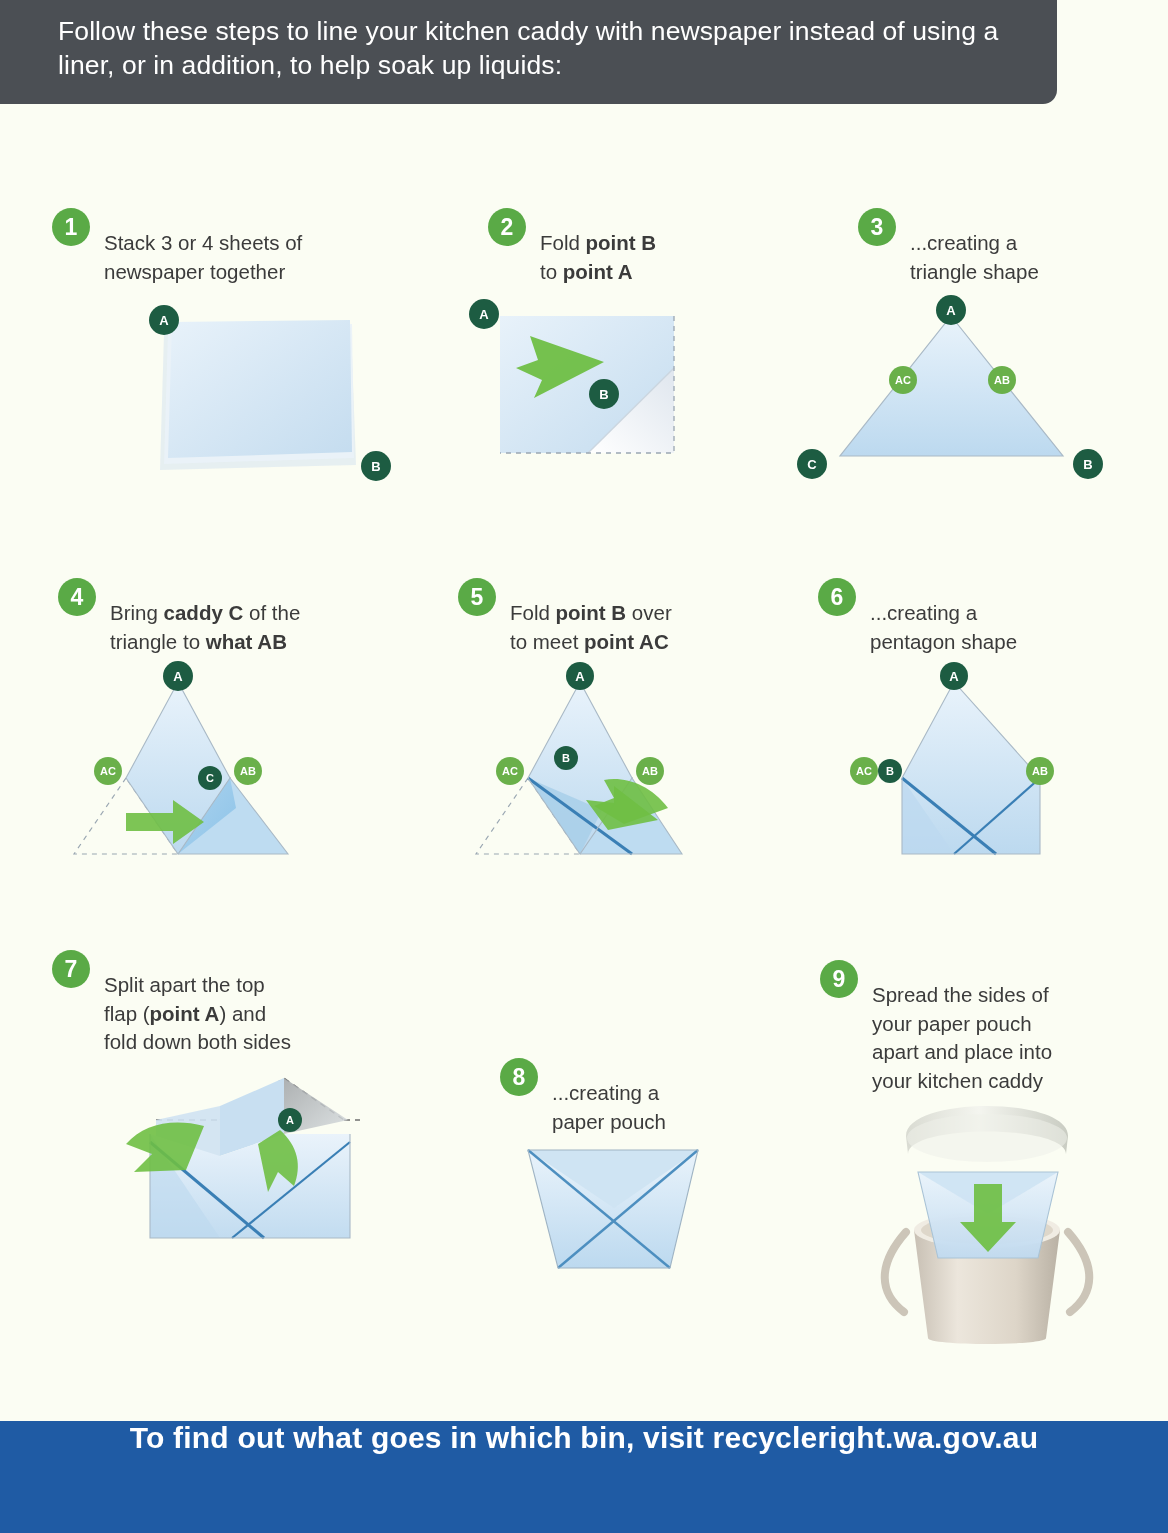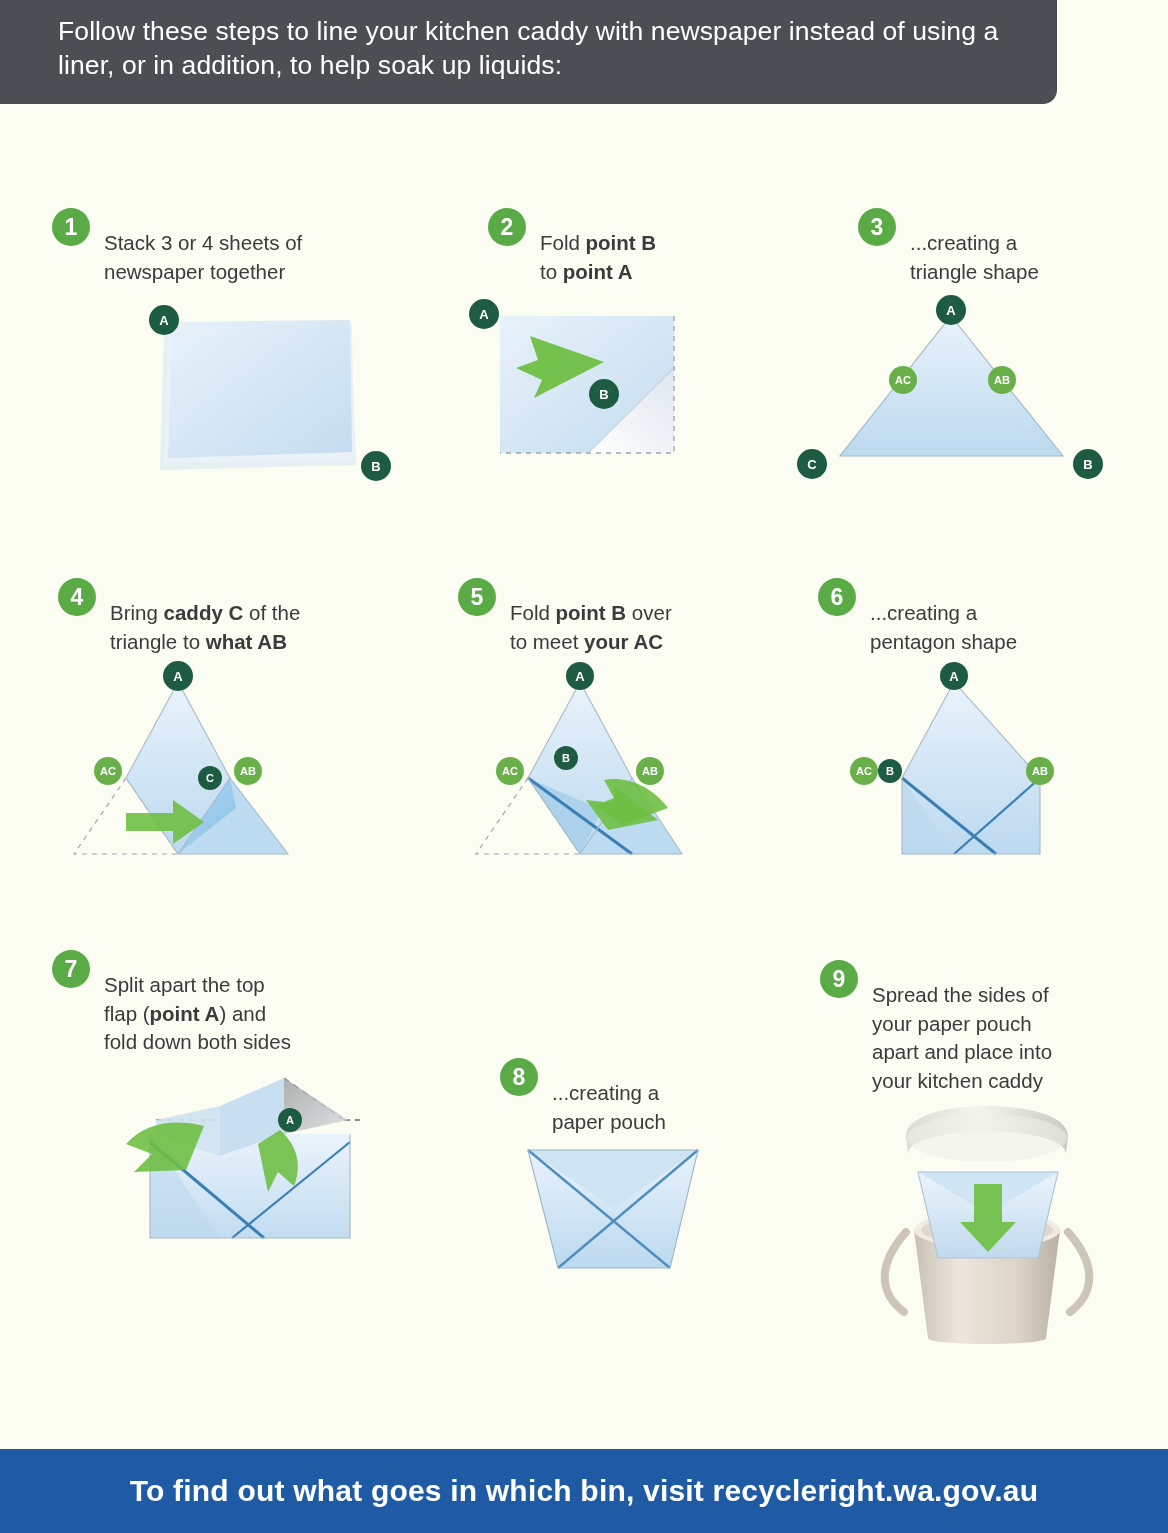--- a/index.html
+++ b/index.html
@@ -38,22 +38,22 @@
     margin-top:23px;
   }
   .step-text b{font-weight:700;}
   .art{position:absolute;}
   svg{display:block;overflow:visible;}
   
   .plabel{font-size:13px;font-weight:700;fill:#ffffff;text-anchor:middle;dominant-baseline:central;font-family:"Liberation Sans",sans-serif;}
   .plabel-sm{font-size:11px;font-weight:700;fill:#ffffff;text-anchor:middle;dominant-baseline:central;font-family:"Liberation Sans",sans-serif;}
   
   .footer{
-    position:absolute;left:0;bottom:0;width:1168px;height:84px;
-    background:#1f5ba4;display:flex;align-items:center;justify-content:center;
+    position:absolute;left:0;bottom:0;width:1168px;height:112px;
+    background:#1f5ba4;display:flex;align-items:flex-start;justify-content:center;
   }
   .footer-text{color:#fff;font-size:30px;font-weight:700;letter-spacing:.2px;}
 </style>
 </head>
 <body>
 
 <div class="header">
   <div class="header-text">Follow these steps to line your kitchen caddy with newspaper instead of using a liner, or in addition, to help soak up liquids:</div>
 </div>
 
@@ -169,21 +169,21 @@
       <circle cx="240" cy="113" r="14" fill="#6ab04a"></circle>
       <text class="plabel-sm" x="240" y="113">AB</text>
       <circle cx="202" cy="120" r="12" fill="#1d5c42"></circle>
       <text class="plabel-sm" x="202" y="120">C</text>
     </svg>
   </div>
 </div>
 
 <div class="step" style="left:458px;top:578px;width:330px;">
   <div class="badge">5</div>
-  <div class="step-text">Fold <b>point B</b> over<br>to meet <b>your AC</b></div>
+  <div class="step-text">Fold <b>point B</b> over<br>to meet <b>point AC</b></div>
   <div class="art" style="left:-40px;top:80px;">
     <svg width="340" height="230" viewBox="0 0 340 230">
       <defs>
         <linearGradient id="g5" x1="0.5" y1="0" x2="0.5" y2="1">
           <stop offset="0%" stop-color="#e9f3fb"></stop>
           <stop offset="100%" stop-color="#bcd9ef"></stop>
         </linearGradient>
       </defs>
       <path d="M110,120 L214,120 L162,196 Z" stroke="#9aa7b2" stroke-width="1.2" stroke-dasharray="5,5" fill="none"></path>
       <path d="M110,120 L58,196 L162,196" stroke="#9aa7b2" stroke-width="1.2" stroke-dasharray="5,5" fill="none"></path>

